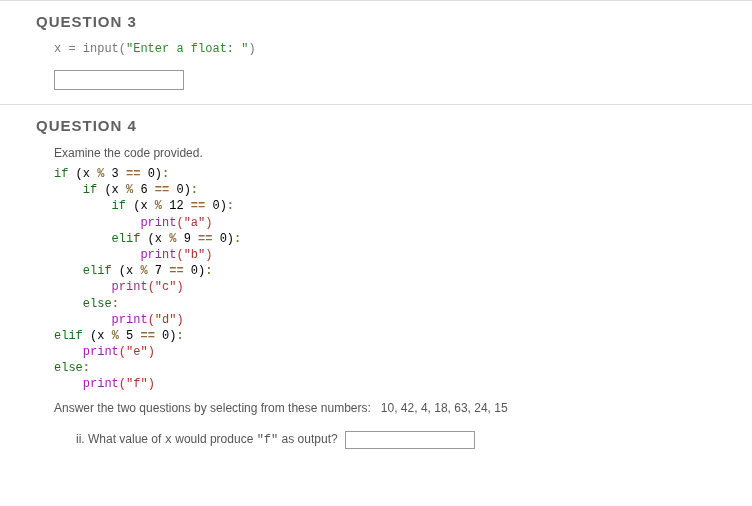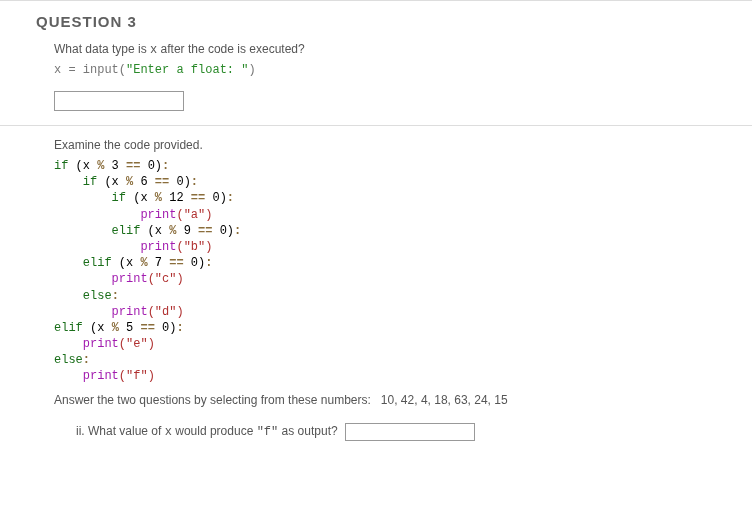--- a/index.html
+++ b/index.html
@@ -25,33 +25,31 @@
 .smallbox { width: 130px; height: 18px; border: 1px solid #999; background: #fff; display: inline-block; vertical-align: middle; margin-left: 4px; }
 </style>
 </head>
 <body>
 
 <hr class="divider">
 
 <div class="block">
   <div class="qhead">QUESTION 3</div>
   <div class="qbody">
-    <div class="prompt">
-      <span>What data type is </span><span class="codevar">x</span><span> after the code is executed?</span>
-    </div>
     <div class="codeline">
       <span>x = input</span><span class="paren">(</span><span class="str">"Enter a float: "</span><span class="paren">)</span>
     </div>
     <input type="text" class="ansbox" style="">
   </div>
 </div>
 
 <hr class="divider">
 
 <div class="block">
+  <div class="qhead">QUESTION 4</div>
   <div class="qbody">
     <div class="prompt">Examine the code provided.</div>
 
 <pre class="codeblock"><span class="kw">if</span><span> (x </span><span class="op">%</span><span> 3 </span><span class="op">==</span><span> 0)</span><span class="op">:</span>
     <span class="kw">if</span><span> (x </span><span class="op">%</span><span> 6 </span><span class="op">==</span><span> 0)</span><span class="op">:</span>
         <span class="kw">if</span><span> (x </span><span class="op">%</span><span> 12 </span><span class="op">==</span><span> 0)</span><span class="op">:</span>
             <span class="pr">print</span><span class="sl">("a")</span>
         <span class="kw">elif</span><span> (x </span><span class="op">%</span><span> 9 </span><span class="op">==</span><span> 0)</span><span class="op">:</span>
             <span class="pr">print</span><span class="sl">("b")</span>
     <span class="kw">elif</span><span> (x </span><span class="op">%</span><span> 7 </span><span class="op">==</span><span> 0)</span><span class="op">:</span>

